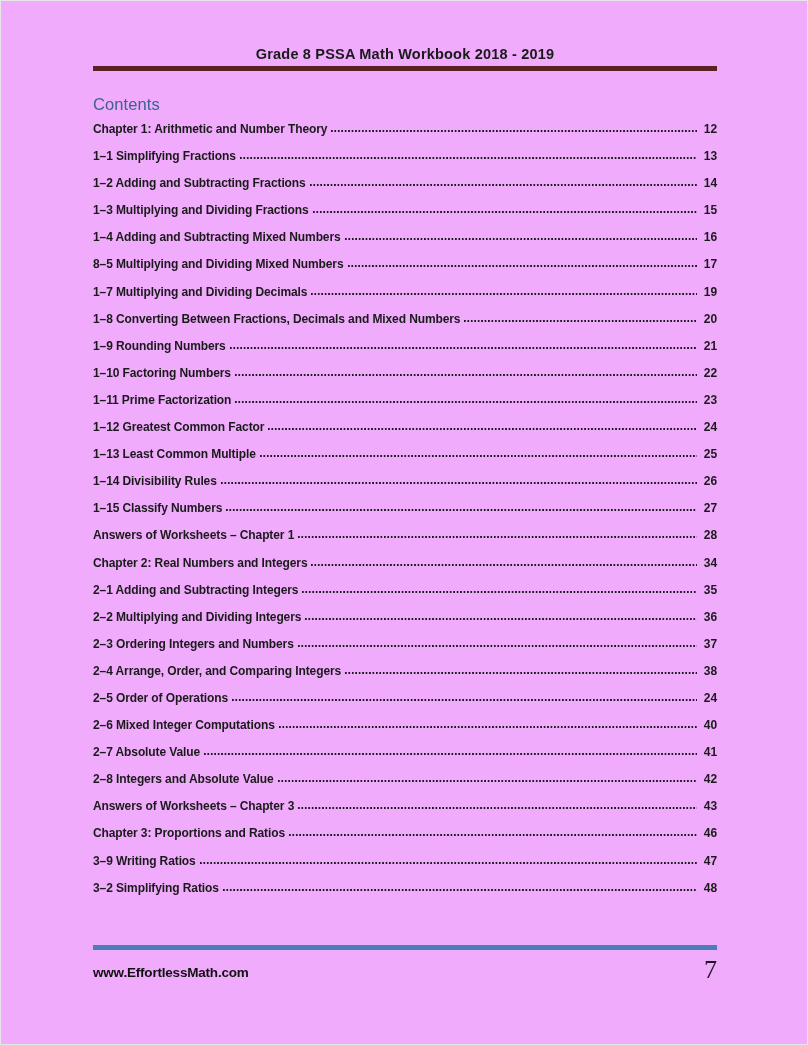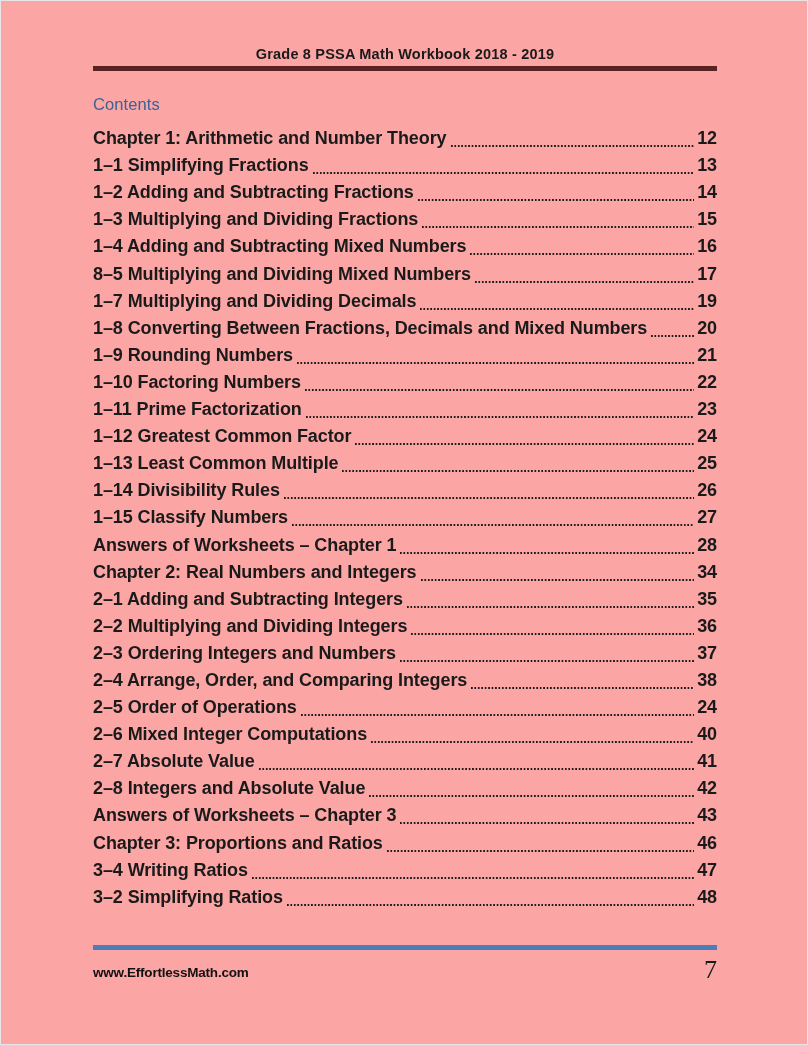--- a/index.html
+++ b/index.html
@@ -5,21 +5,21 @@
   html, body {
     margin: 0;
     padding: 0;
     background: #ffffff;
   }
 
   .page {
     position: relative;
     width: 808px;
     height: 1045px;
-    background: #fca5a5;
+    background: #f0abfc;
     border: 1px solid #e6e6e6;
     box-sizing: border-box;
     overflow: hidden;
     font-family: "Liberation Sans", sans-serif;
   }
 
   
   .header {
     position: absolute;
     left: 92px;
@@ -61,24 +61,24 @@
   
   .toc {
     position: absolute;
     left: 92px;
     top: 121px;
     width: 624px;
   }
 
   .toc-entry {
     display: flex;
-    align-items: flex-end;
+    align-items: flex-start;
     height: 27.1px;
     font-family: "Liberation Sans", sans-serif;
-    font-size: 18px;
+    font-size: 12px;
     font-weight: bold;
     color: #1a1a1a;
     letter-spacing: -0.1px;
     white-space: nowrap;
   }
 
   .toc-label {
     flex: 0 0 auto;
     padding-right: 3px;
   }
@@ -290,21 +290,21 @@
         <span class="toc-label">Answers of Worksheets – Chapter 3</span>
         <span class="toc-dots"></span>
         <span class="toc-page">43</span>
       </div>
       <div class="toc-entry">
         <span class="toc-label">Chapter 3: Proportions and Ratios</span>
         <span class="toc-dots"></span>
         <span class="toc-page">46</span>
       </div>
       <div class="toc-entry">
-        <span class="toc-label">3–4 Writing Ratios</span>
+        <span class="toc-label">3–9 Writing Ratios</span>
         <span class="toc-dots"></span>
         <span class="toc-page">47</span>
       </div>
       <div class="toc-entry">
         <span class="toc-label">3–2 Simplifying Ratios</span>
         <span class="toc-dots"></span>
         <span class="toc-page">48</span>
       </div>
     </div>
 

